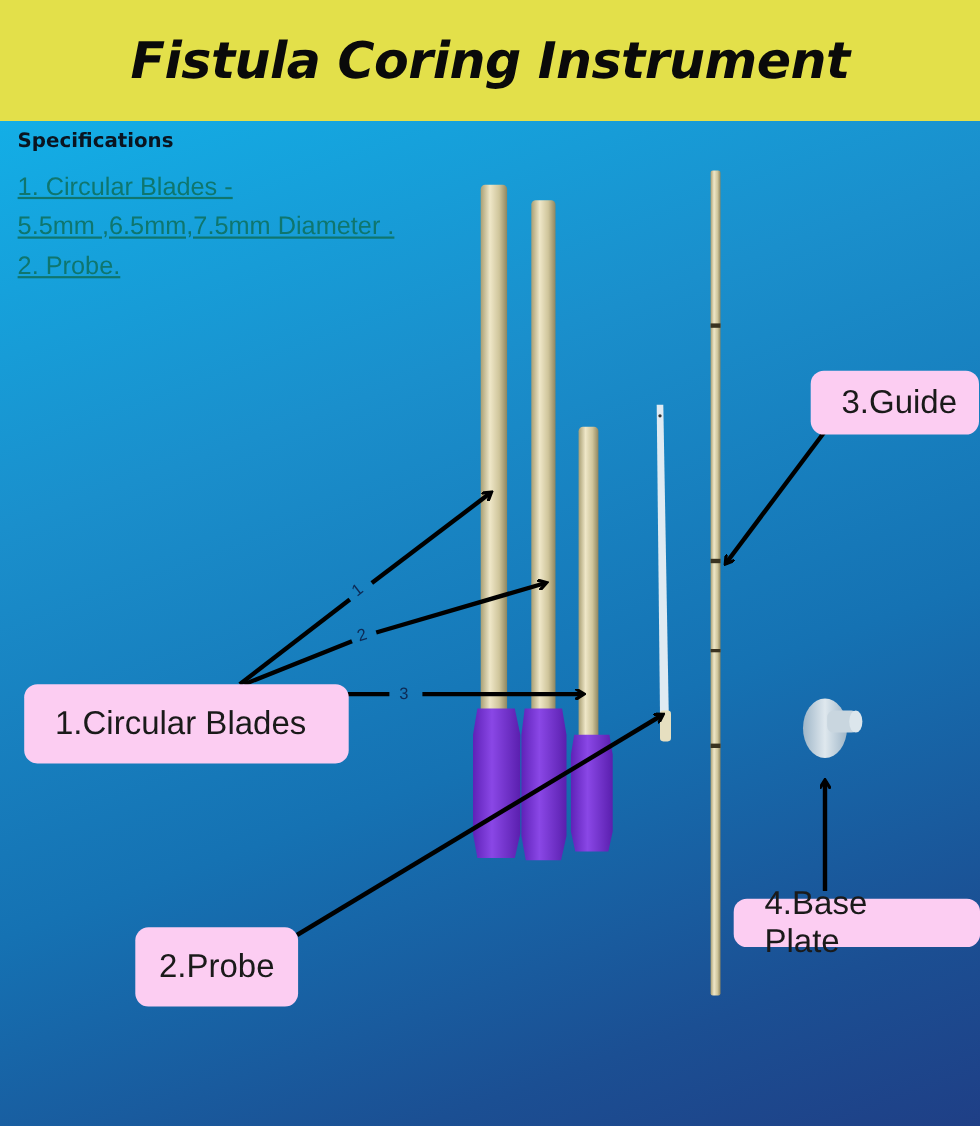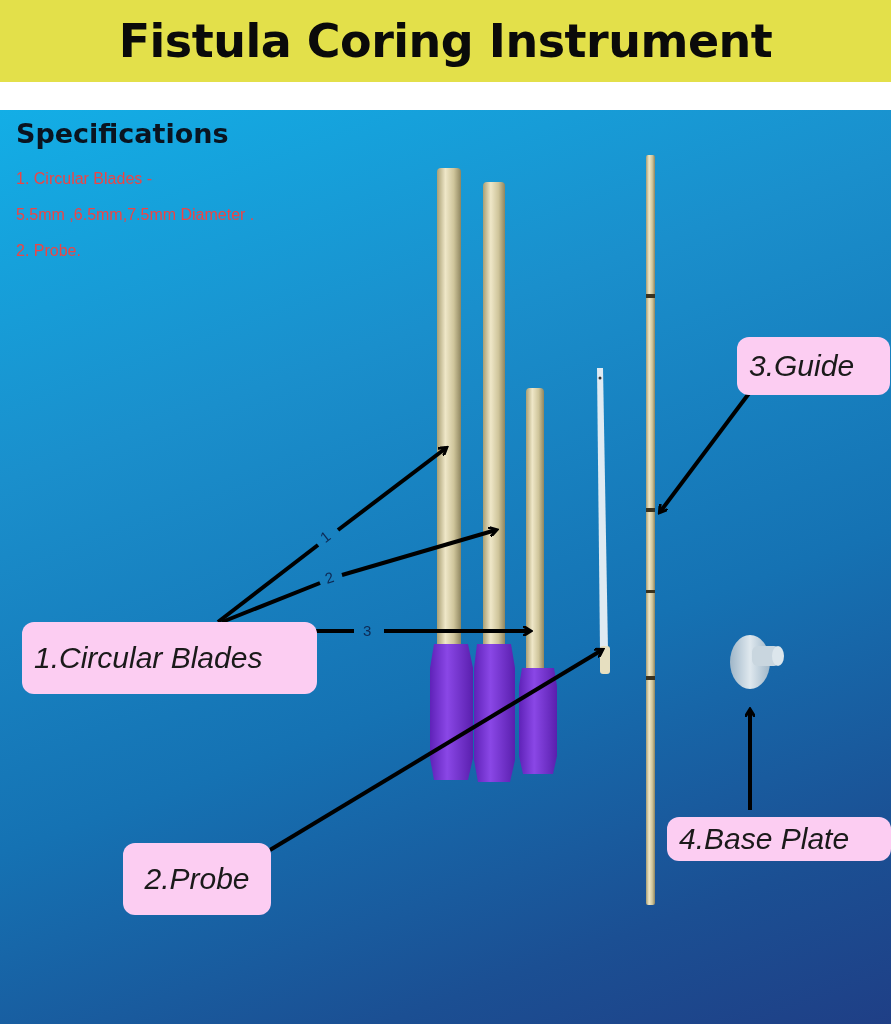--- a/index.html
+++ b/index.html
@@ -1,28 +1,28 @@
 <!DOCTYPE html>
 <html><head>
 <meta charset="utf-8">
 <style>
   html, body { margin: 0; padding: 0; }
   body { width: 891px; height: 1024px; overflow: hidden; position: relative;
          font-family: "Liberation Sans", sans-serif; }
-  .header { position: absolute; left: 0; top: 0; width: 891px; height: 82px;
-            background: #e3e04a; display: flex; align-items: center; justify-content: center; }
+  .header { position: absolute; left: 0; top: 0; width: 891px; height: 110px;
+            background: #e3e04a; display: flex; align-items: center; justify-content: center; font-style: italic; }
   .header h1 { margin: 0; font-family: "DejaVu Sans", sans-serif; font-weight: bold;
                font-size: 46px; color: #0a0a0a; letter-spacing: -0.5px; }
   .stage { position: absolute; left: 0; top: 110px; width: 891px; height: 914px;
            background: linear-gradient(160deg, #13aee6 0%, #1a8fcc 30%, #1572b3 60%, #1b4f93 85%, #1f3f86 100%); }
   .specs { position: absolute; left: 16px; top: 118px; color: #0b1a2d; }
-  .specs h2 { margin: 0 0 12px 0; font-family: "DejaVu Sans", sans-serif; font-size: 27px; font-weight: bold; color: #0a1420; }
-  .specs .line { font-size: 16px; line-height: 36px; color: #ef4444; }
+  .specs h2 { margin: 0 0 12px 0; font-family: "DejaVu Sans", sans-serif; font-size: 18px; font-weight: bold; color: #0a1420; }
+  .specs .line { font-size: 23px; line-height: 36px; color: #0f766e; text-decoration: underline; }
   .label { position: absolute; background: #fccdf2; border-radius: 12px; color: #1a1a1a;
-           font-size: 30px; padding: 0 12px; display: flex; align-items: center; box-sizing: border-box; font-style: italic; }
+           font-size: 30px; padding: 0 28px; display: flex; align-items: center; box-sizing: border-box; }
   svg.overlay { position: absolute; left: 0; top: 0; }
 </style>
 </head>
 <body>
 
 <div class="header">
   <h1>Fistula Coring Instrument</h1>
 </div>
 
 <div class="stage"></div>

